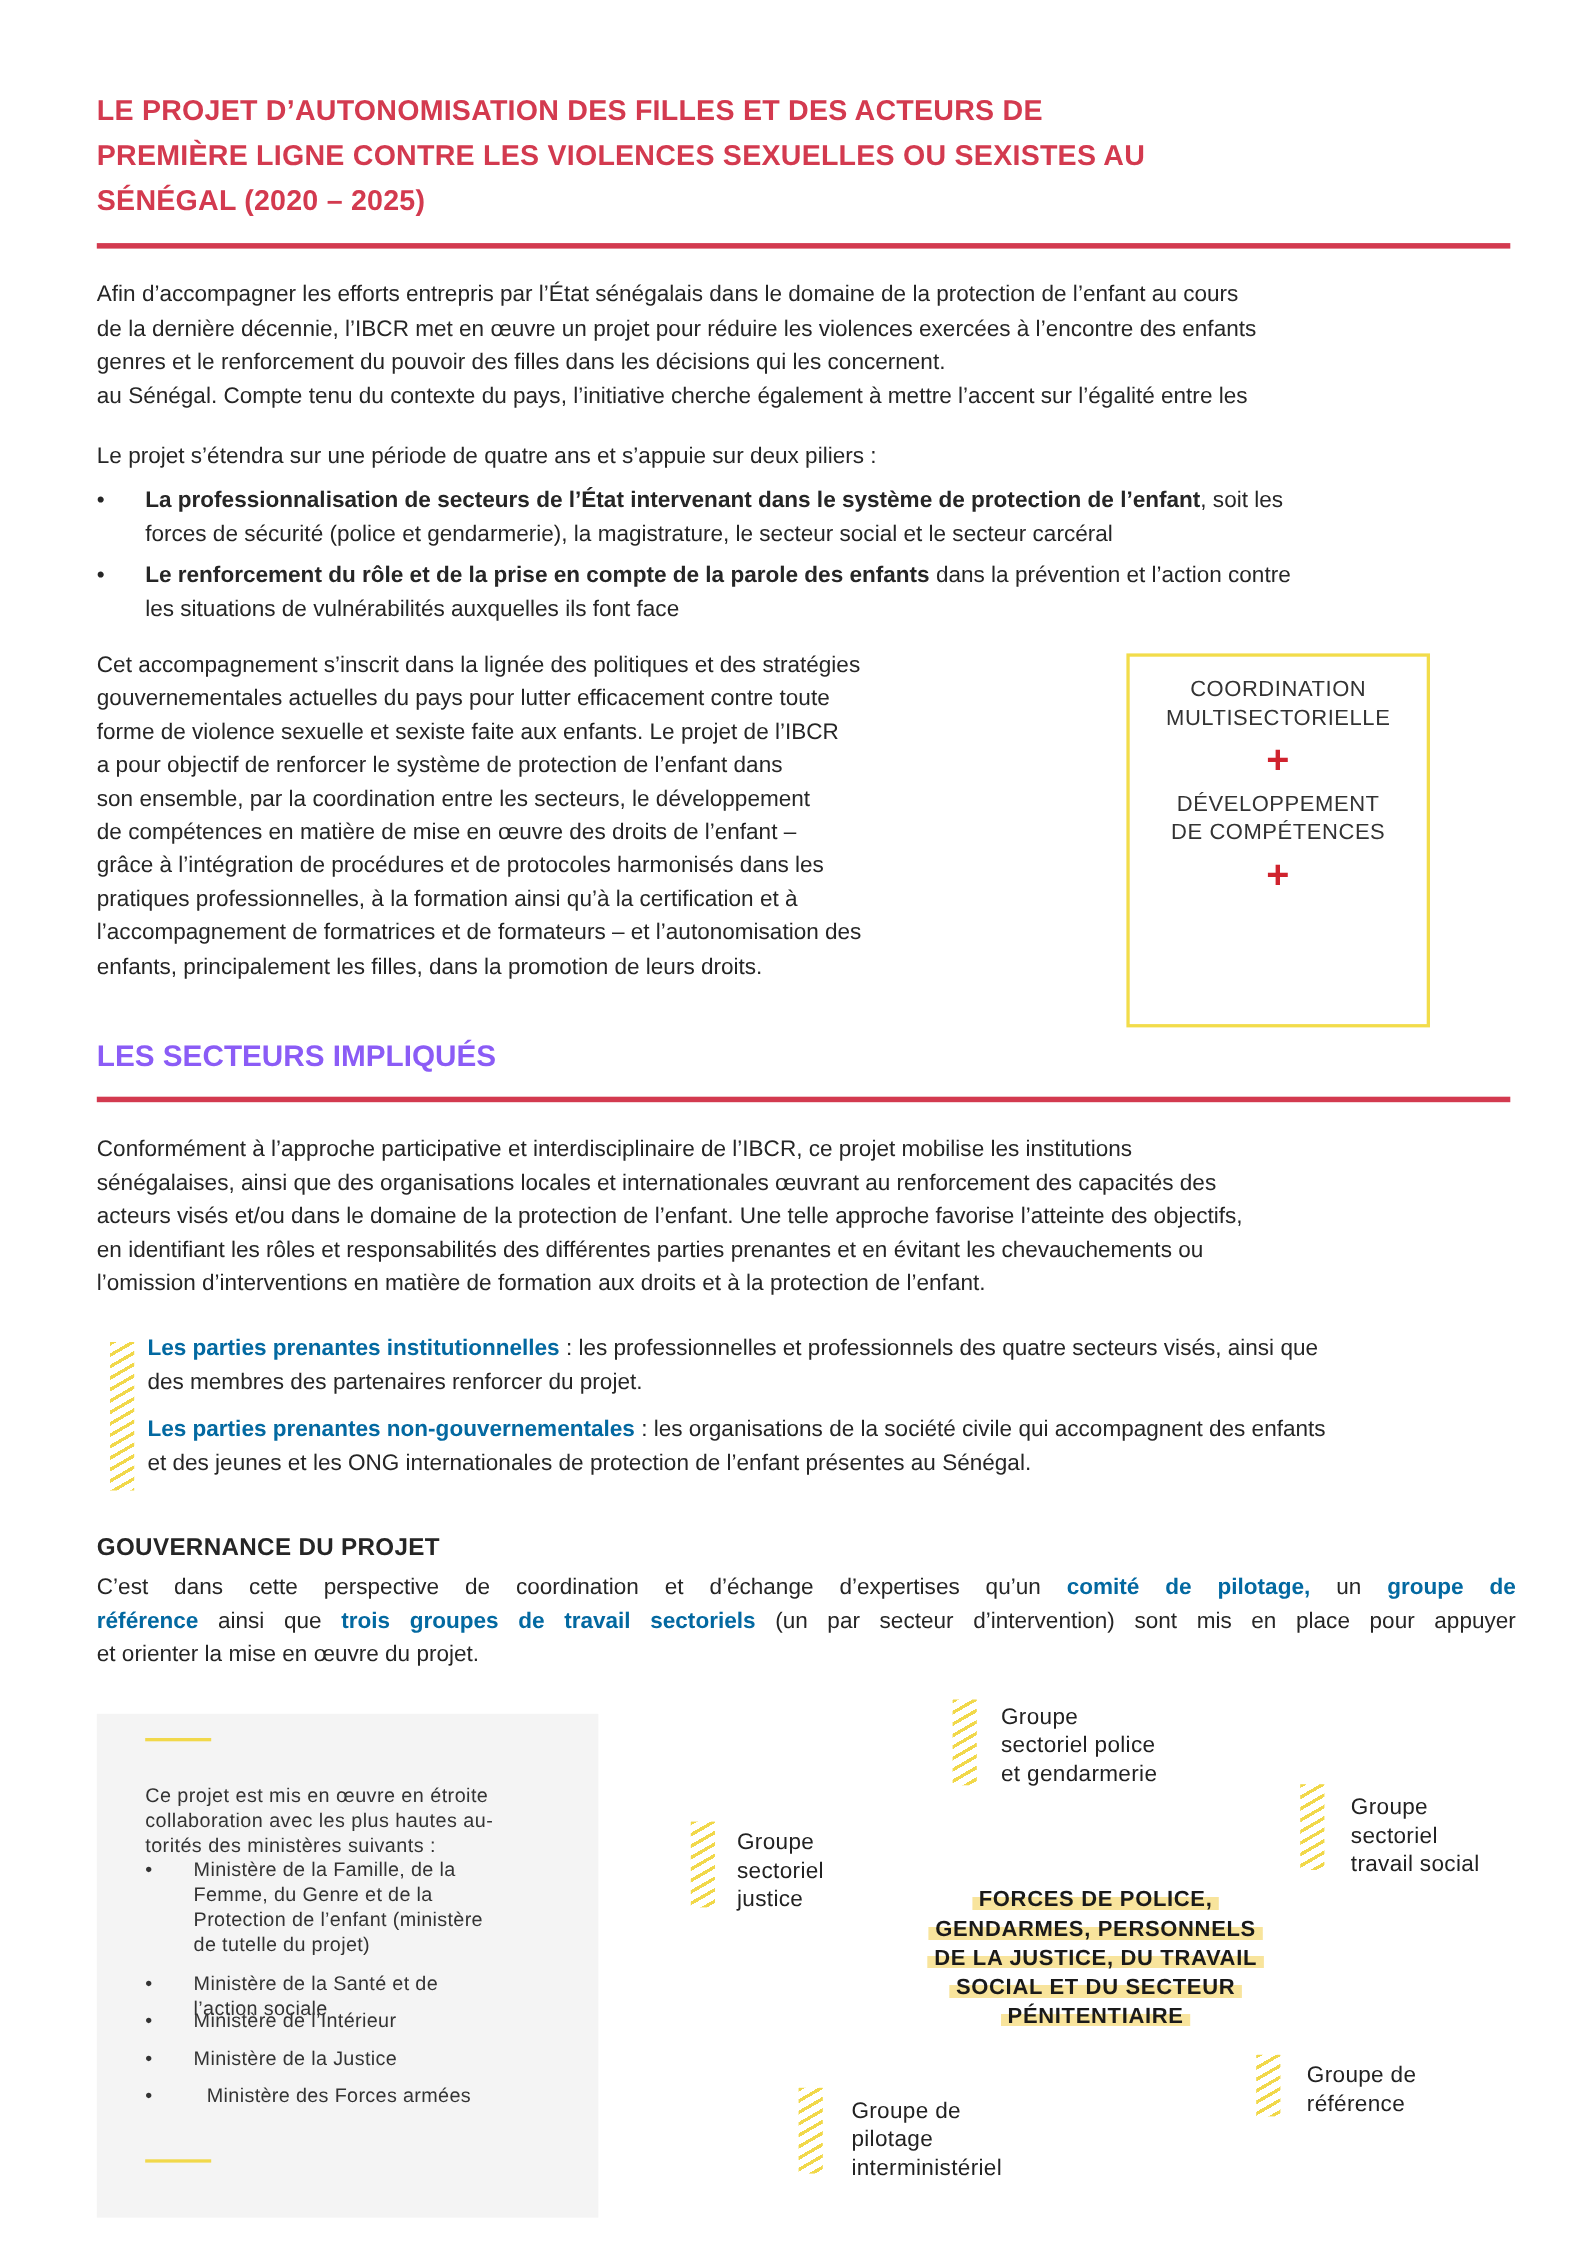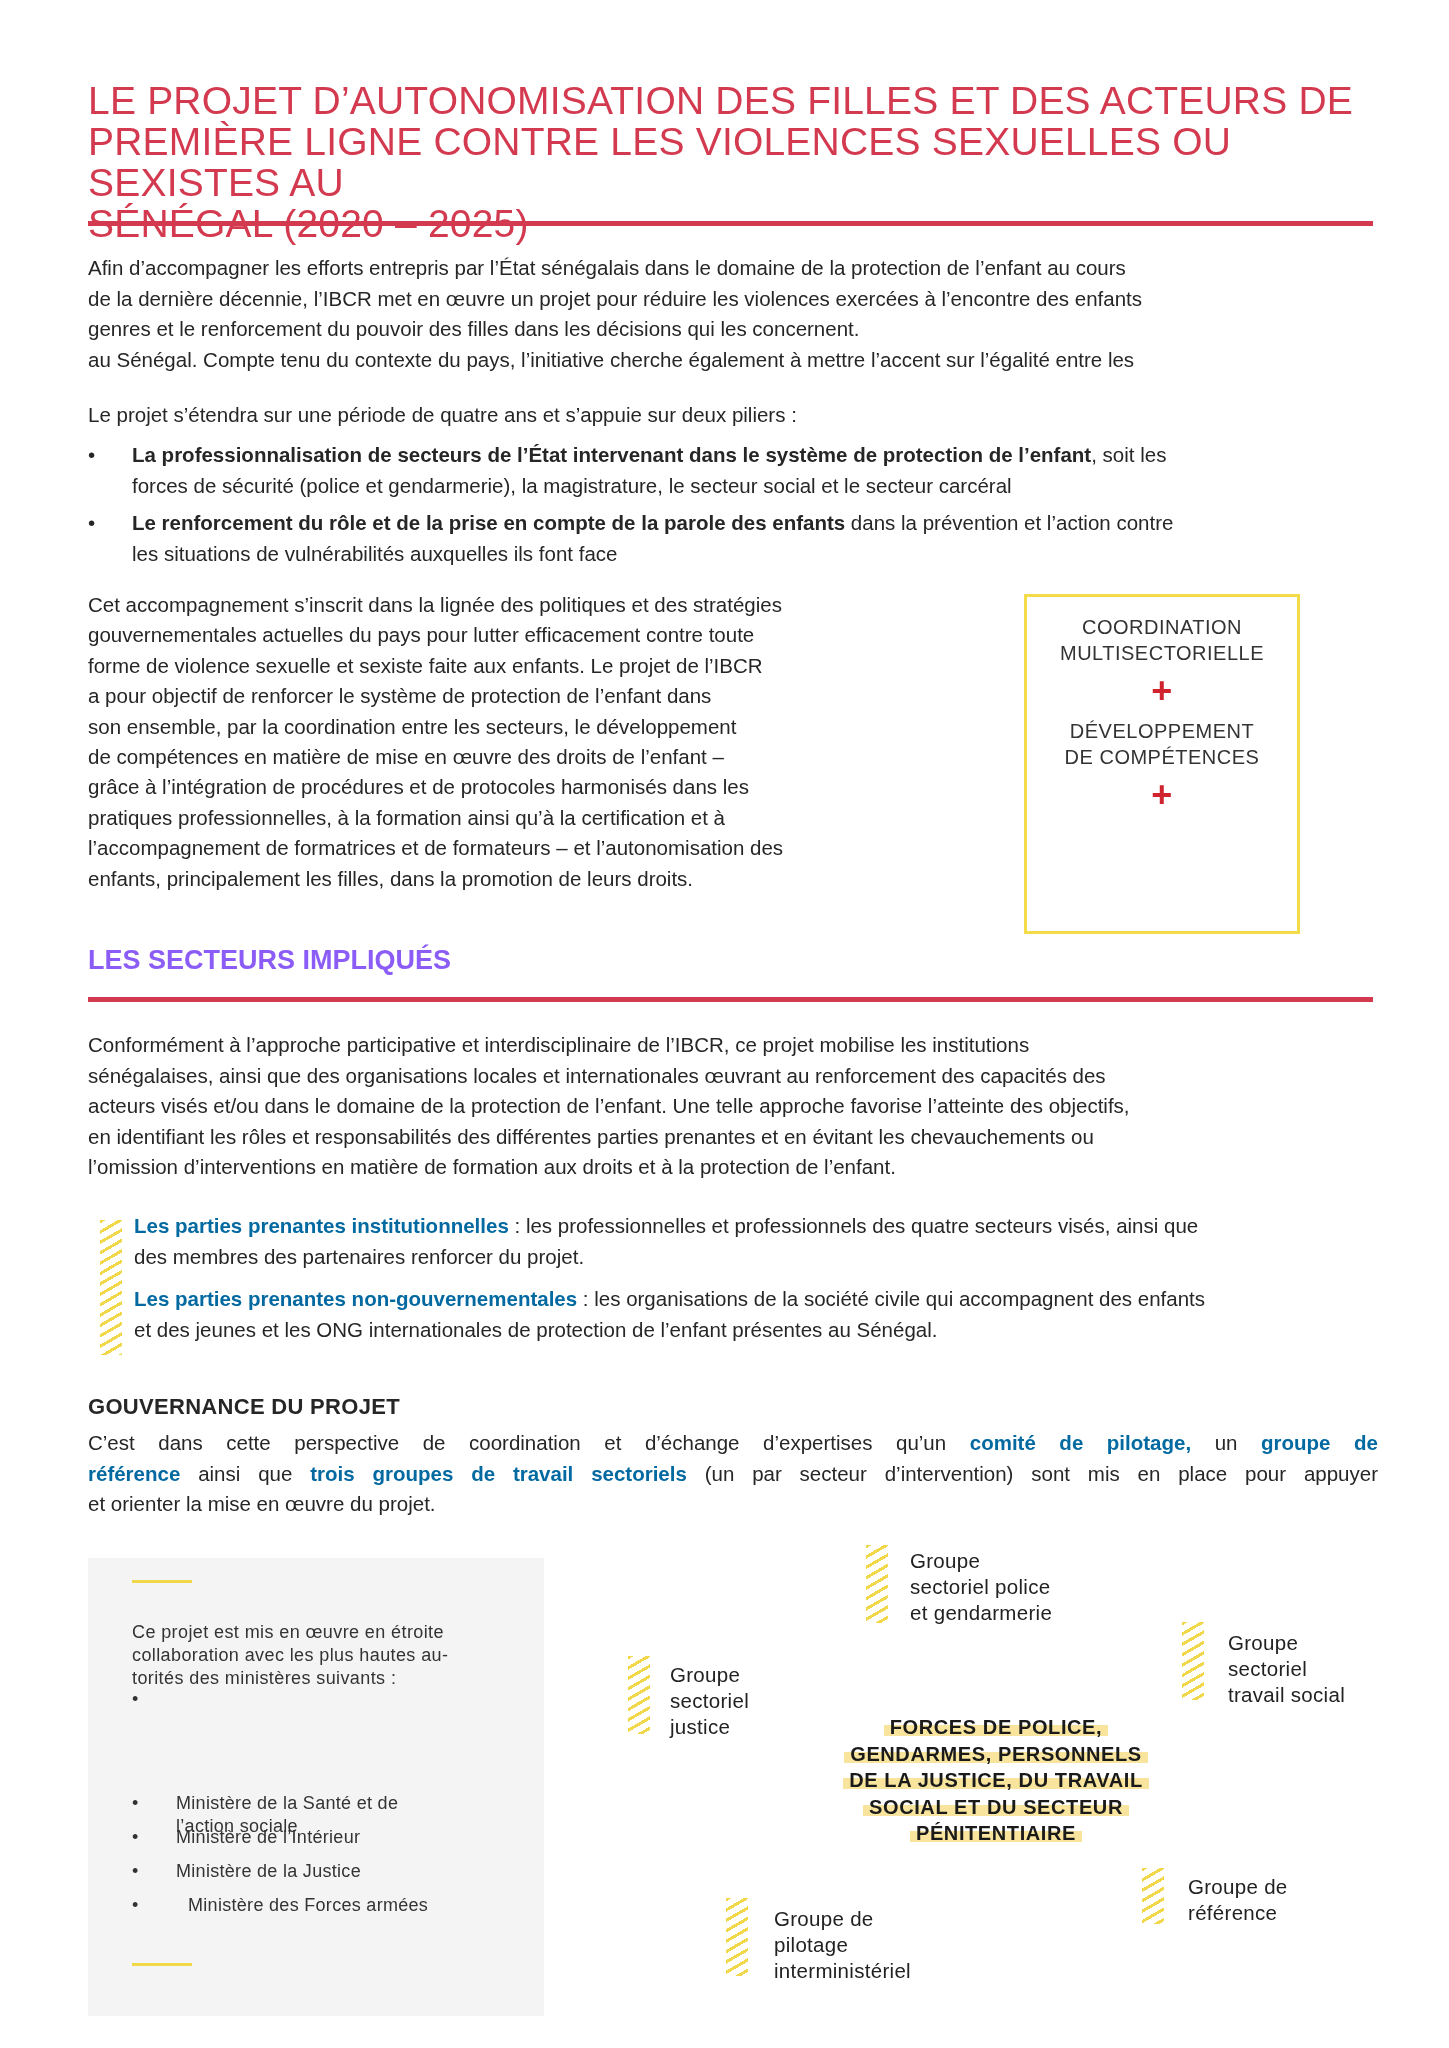--- a/index.html
+++ b/index.html
@@ -4,21 +4,21 @@
 <style>
   html, body { margin: 0; padding: 0; background: #ffffff; }
   body {
     width: 1449px; height: 2048px; position: relative; overflow: hidden;
     font-family: "Liberation Sans", "DejaVu Sans", sans-serif;
     color: #262626;
   }
   .abs { position: absolute; }
   .h1 {
     left: 88px; top: 80px; width: 1300px;
-    color: #d33a4f; font-weight: normal; font-size: 39px; line-height: 41px;
+    color: #d33a4f; font-weight: bold; font-size: 26px; line-height: 41px;
     letter-spacing: 0.2px;
   }
   .rule { position: absolute; left: 88px; width: 1285px; height: 5px; background: #d33a4f; }
   .p {
     font-size: 20.5px; line-height: 30.5px; color: #262626;
   }
   .p b { font-weight: bold; color: #0369a1; margin-top: 23px; }
   .bullet-row { position: absolute; left: 88px; width: 1290px; font-size: 20.5px; line-height: 30.5px; }
   .bullet-row .dot { position: absolute; left: 0; top: 0; }
   .bullet-row .txt { position: absolute; left: 44px; width: 1240px; }
@@ -152,20 +152,26 @@
 
 <div class="abs gray-box">
   <div class="yellow-line" style="left:44px; top:22px;"></div>
   <div class="abs gb-text" style="left:44px; top:44px; width:380px;margin-top:19px;">
     <div>Ce projet est mis en œuvre en étroite</div>
     <div>collaboration avec les plus hautes au-</div>
     <div>torités des ministères suivants :</div>
   </div>
 
   <span class="min-dot" style="left:44px; top:130px;">•</span>
+  <div class="min-item" style="left:88px; top:130px;">
+    <div>Ministère de la Famille, de la</div>
+    <div>Femme, du Genre et de la</div>
+    <div>Protection de l’enfant (ministère</div>
+    <div>de tutelle du projet)</div>
+  </div>
 
   <span class="min-dot" style="left:44px; top:234px;">•</span>
   <div class="min-item" style="left:88px; top:234px;">
     <div>Ministère de la Santé et de</div>
     <div>l’action sociale</div>
   </div>
 
   <span class="min-dot" style="left:44px; top:268px;">•</span>
   <div class="min-item" style="left:88px; top:268px;">
     <div>Ministère de l’Intérieur</div>

